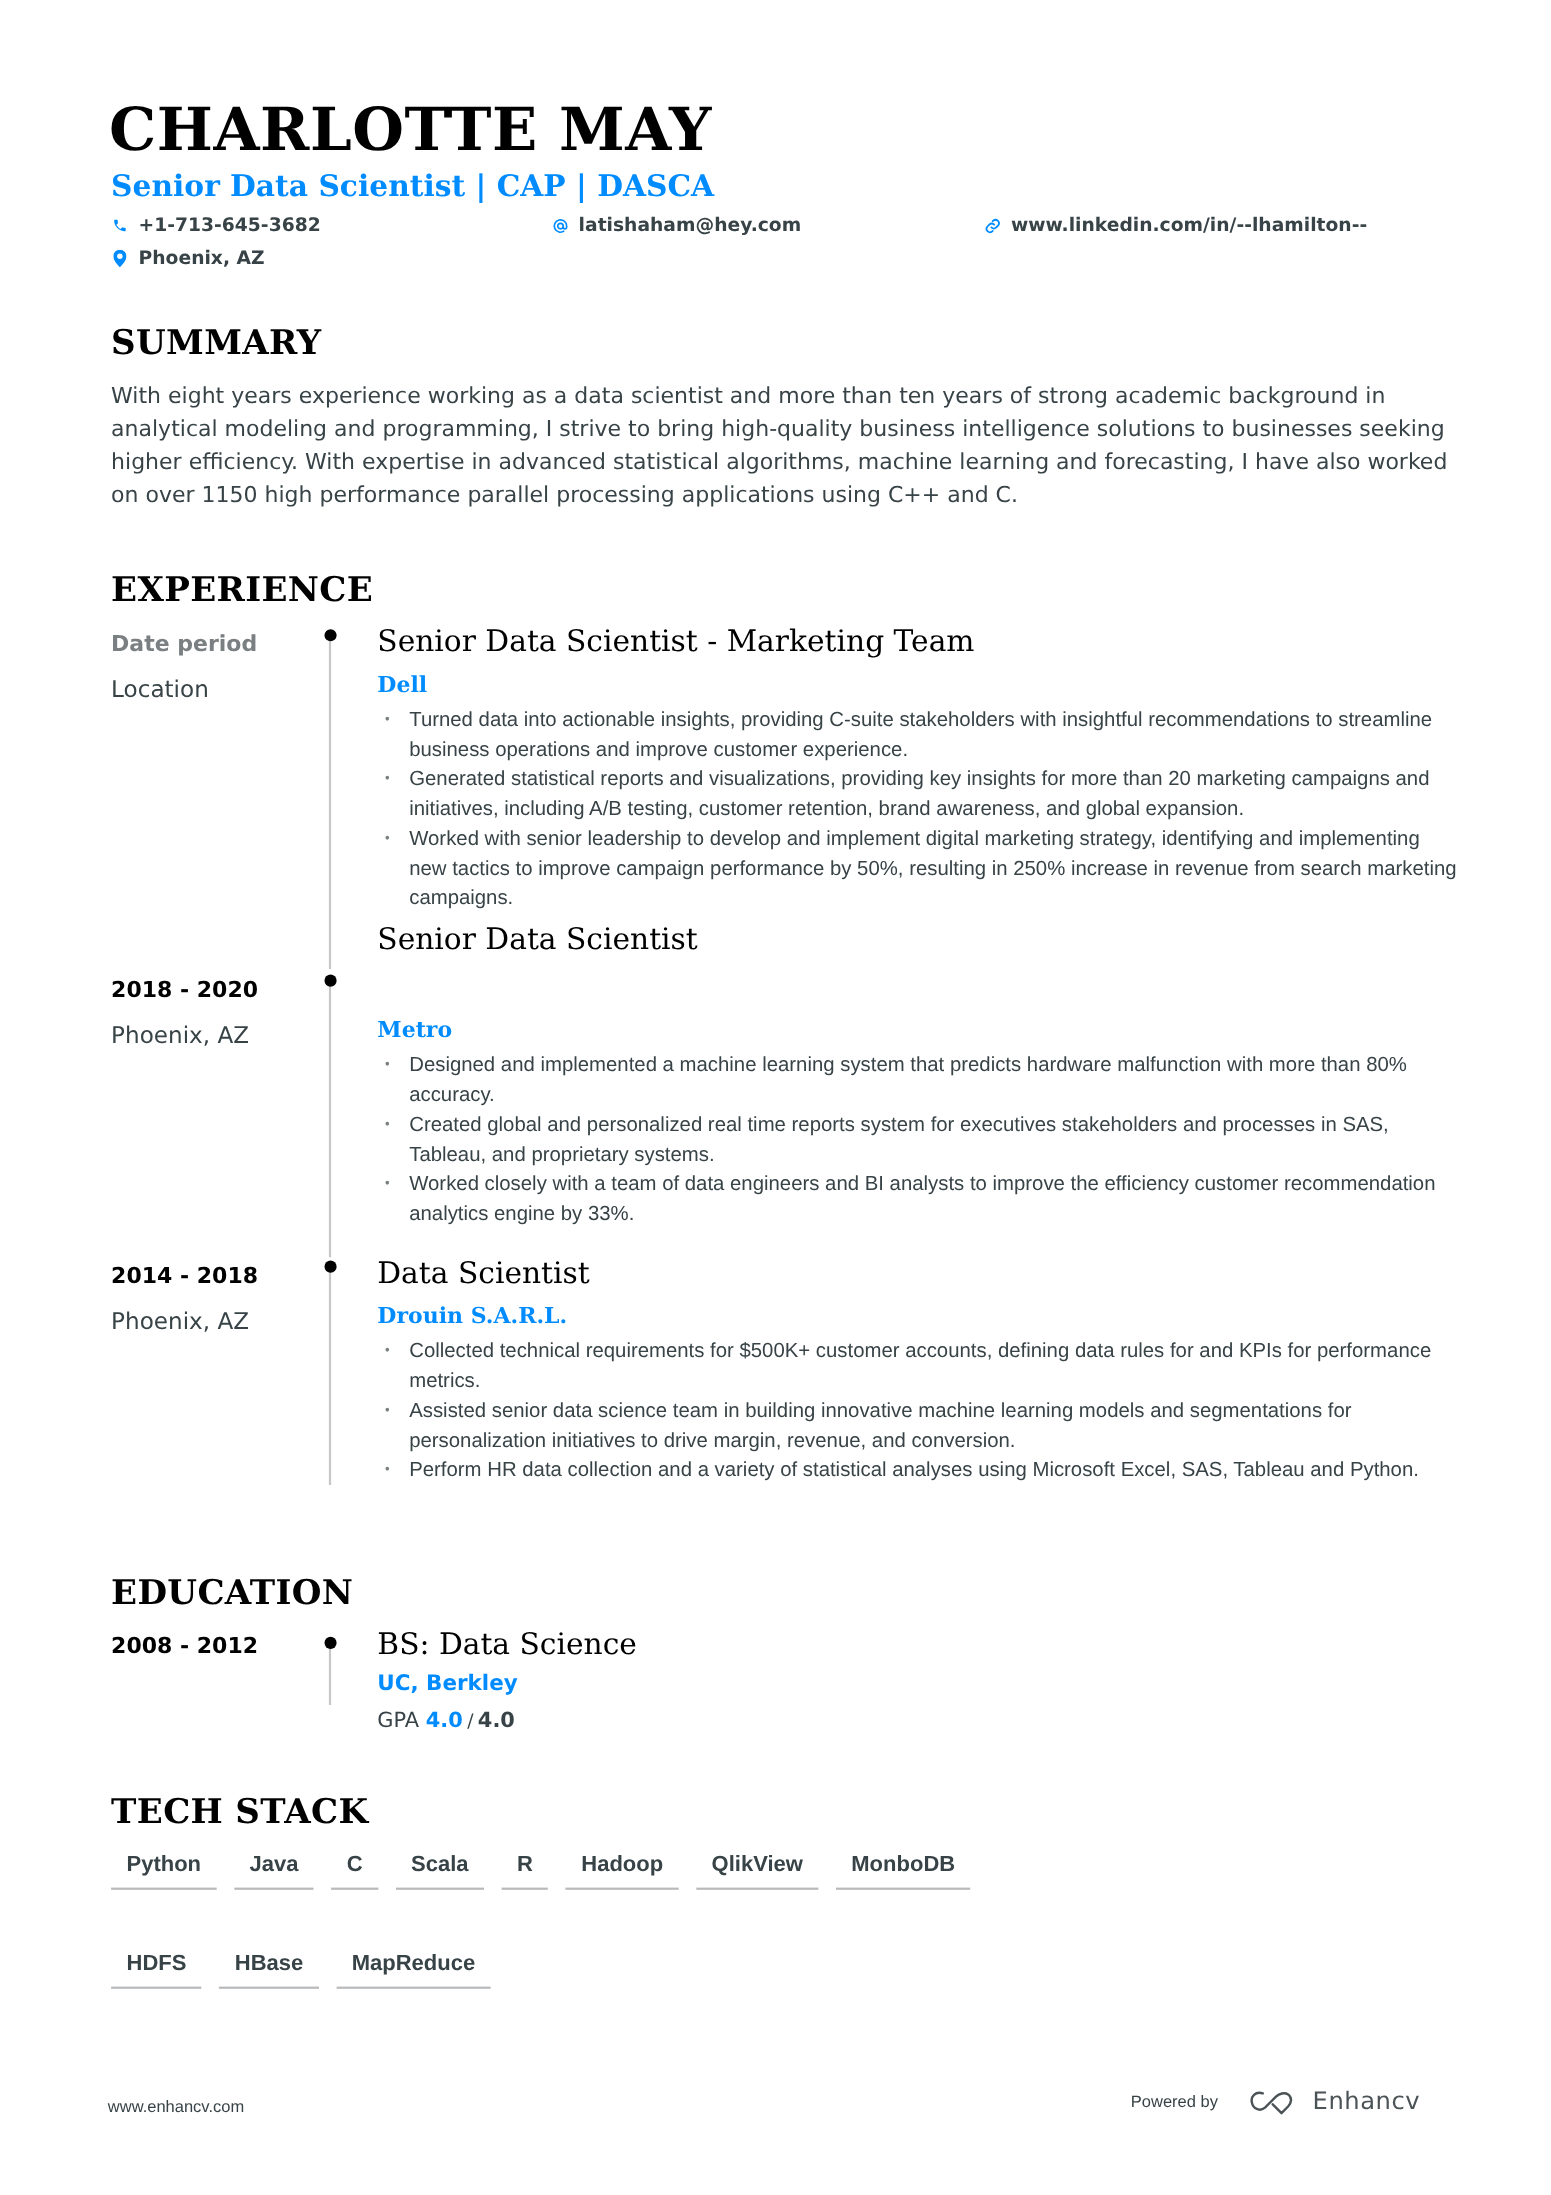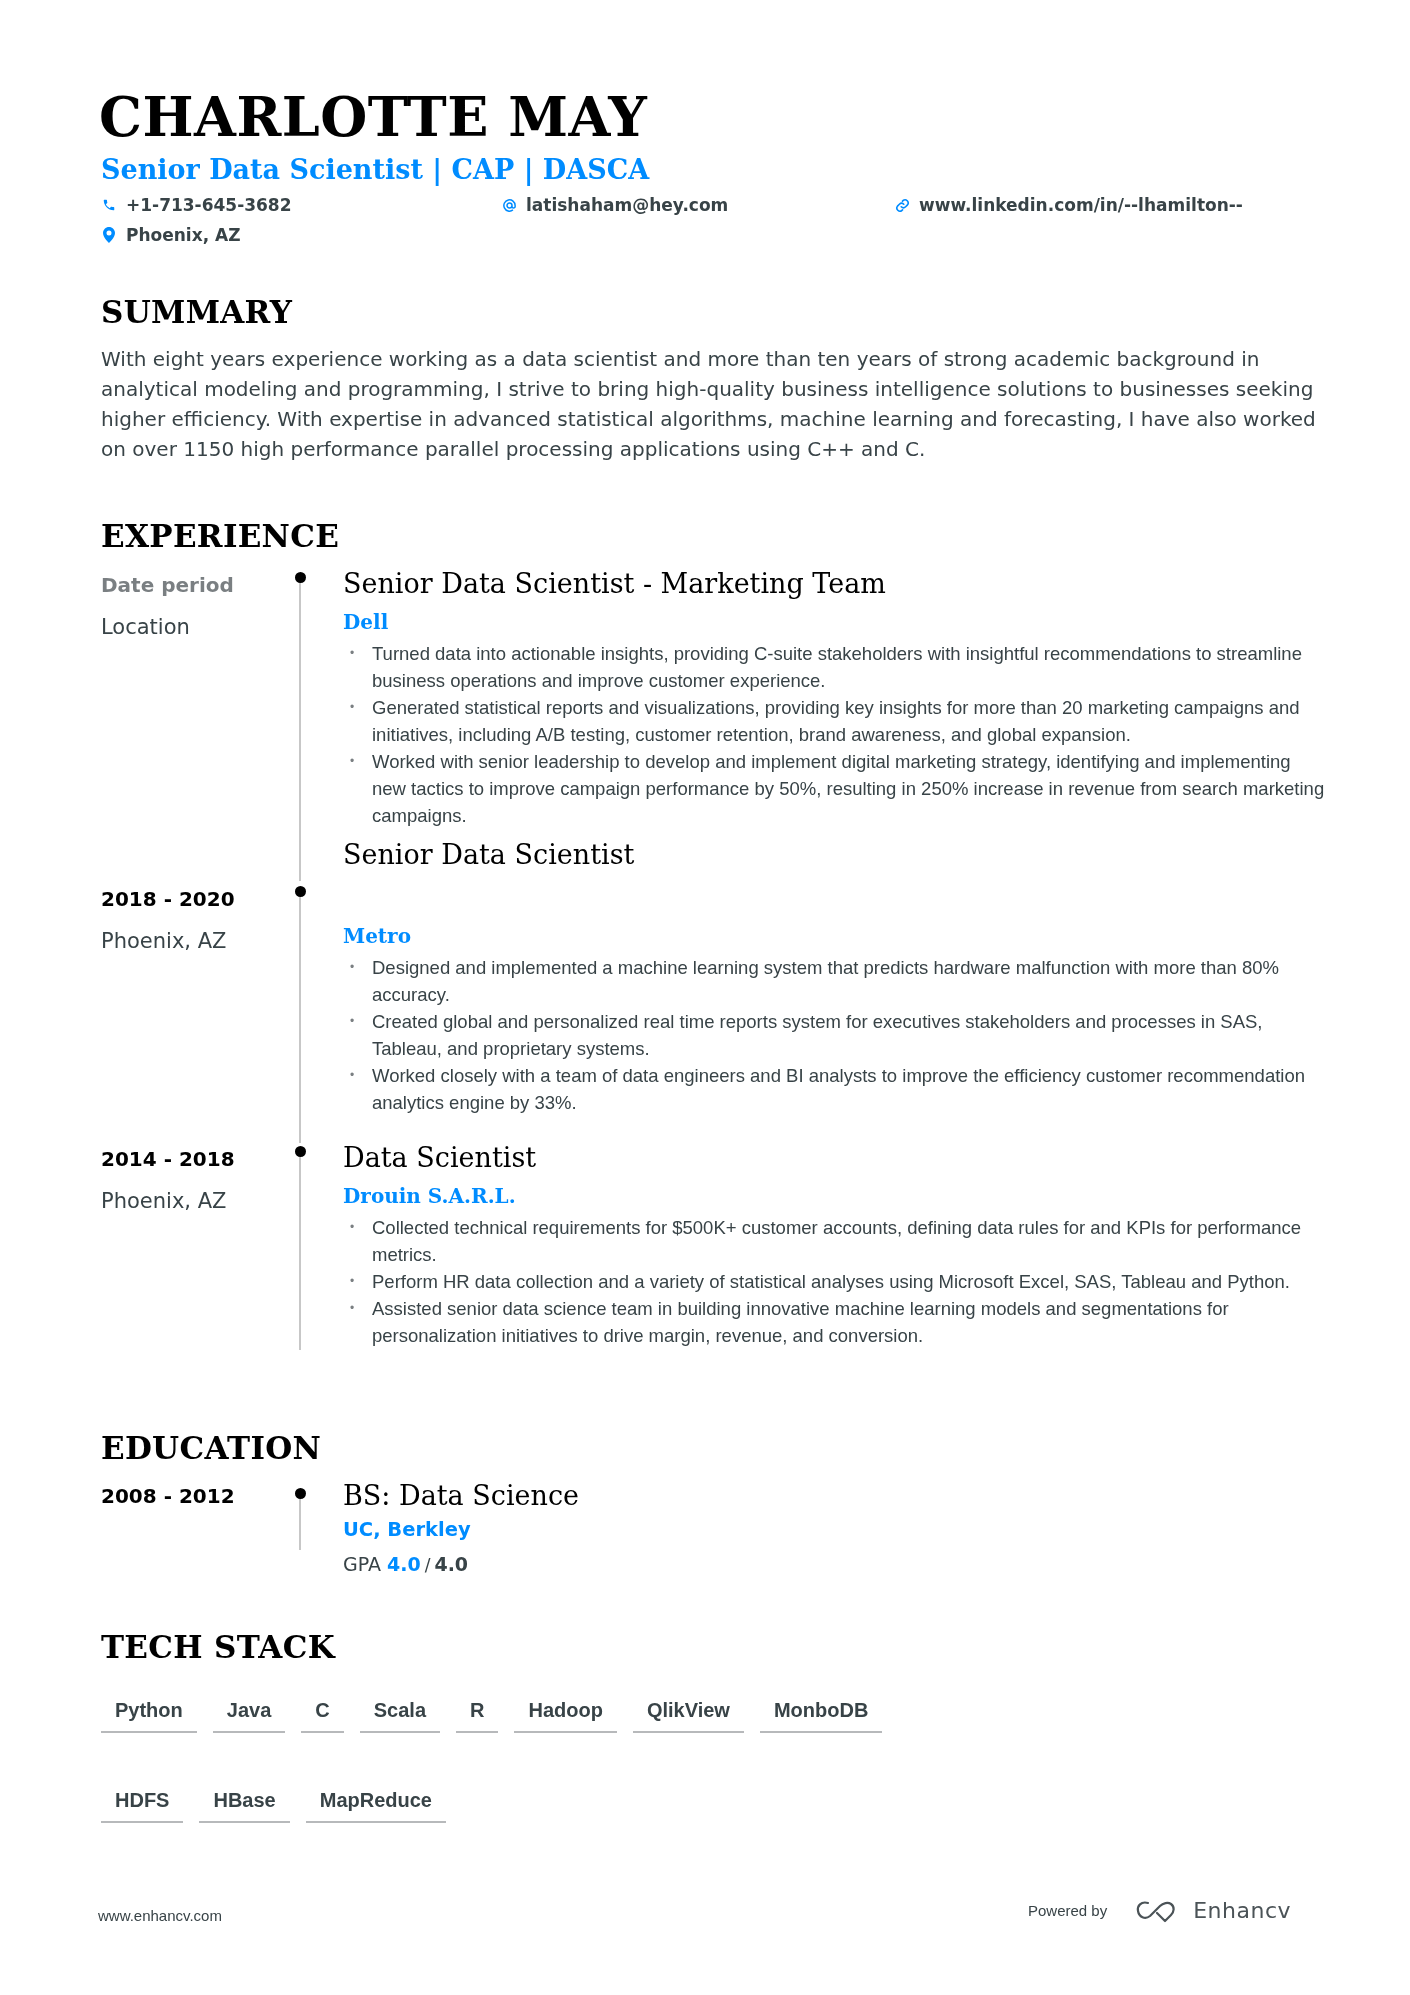--- a/index.html
+++ b/index.html
@@ -129,37 +129,37 @@
 </ul>
 
 <div class="tl-line" style="top:1150px; height:200px;"></div>
 <div class="tl-dot" style="top:1146px;"></div>
 <div class="abs date sans" style="top:1144px;">2014 - 2018</div>
 <div class="abs loc sans" style="top:1186px;">Phoenix, AZ</div>
 <div class="abs role serif" style="top:1140px;">Data Scientist</div>
 <div class="abs company serif" style="top:1182px;">Drouin S.A.R.L.</div>
 <ul class="abs bullets cond" style="top:1214px;">
   <li>Collected technical requirements for $500K+ customer accounts, defining data rules for and KPIs for performance metrics.</li>
+  <li>Assisted senior data science team in building innovative machine learning models and segmentations for personalization initiatives to drive margin, revenue, and conversion.</li>
   <li>Perform HR data collection and a variety of statistical analyses using Microsoft Excel, SAS, Tableau and Python.</li>
-  <li>Assisted senior data science team in building innovative machine learning models and segmentations for personalization initiatives to drive margin, revenue, and conversion.</li>
 </ul>
 
 <div class="abs sec-title serif" style="top:1428px;">EDUCATION</div>
 <div class="tl-line" style="top:1492px; height:58px;"></div>
 <div class="tl-dot" style="top:1488px;"></div>
 <div class="abs date sans" style="top:1481px;">2008 - 2012</div>
 <div class="abs role serif" style="top:1478px;">BS: Data Science</div>
 <div class="abs company sans" style="top:1516px; font-size:19.5px;">UC, Berkley</div>
 <div class="abs gpa sans">
   <span>GPA</span>
   <span class="val">4.0</span><span class="sep">/</span><span class="max">4.0</span>
 </div>
 
 <div class="abs sec-title serif" style="top:1627px;">TECH STACK</div>
-<div class="abs chips cond" style="top:1680px;margin-top:15px;">
+<div class="abs chips cond" style="top:1680px;">
   <div class="chip">
       <span>Python</span>
       <i></i>
     </div>
   <div class="chip">
       <span>Java</span>
       <i></i>
     </div>
   <div class="chip">
       <span>C</span>

